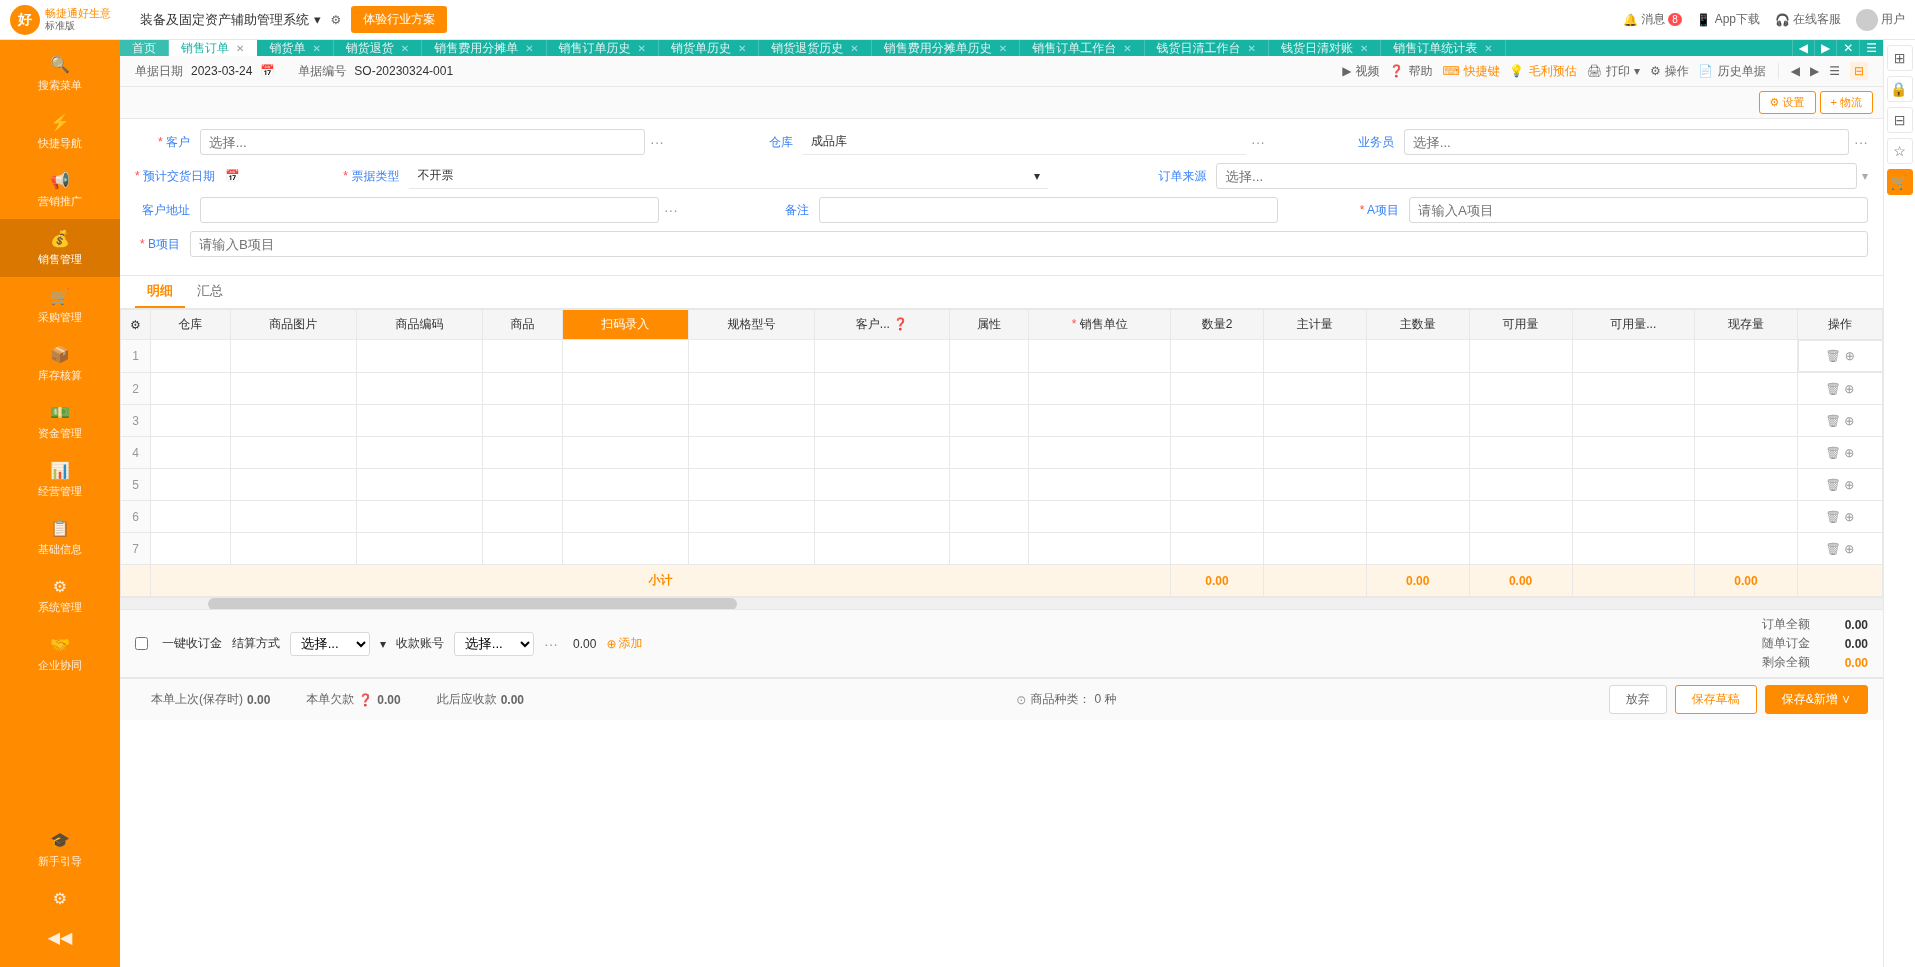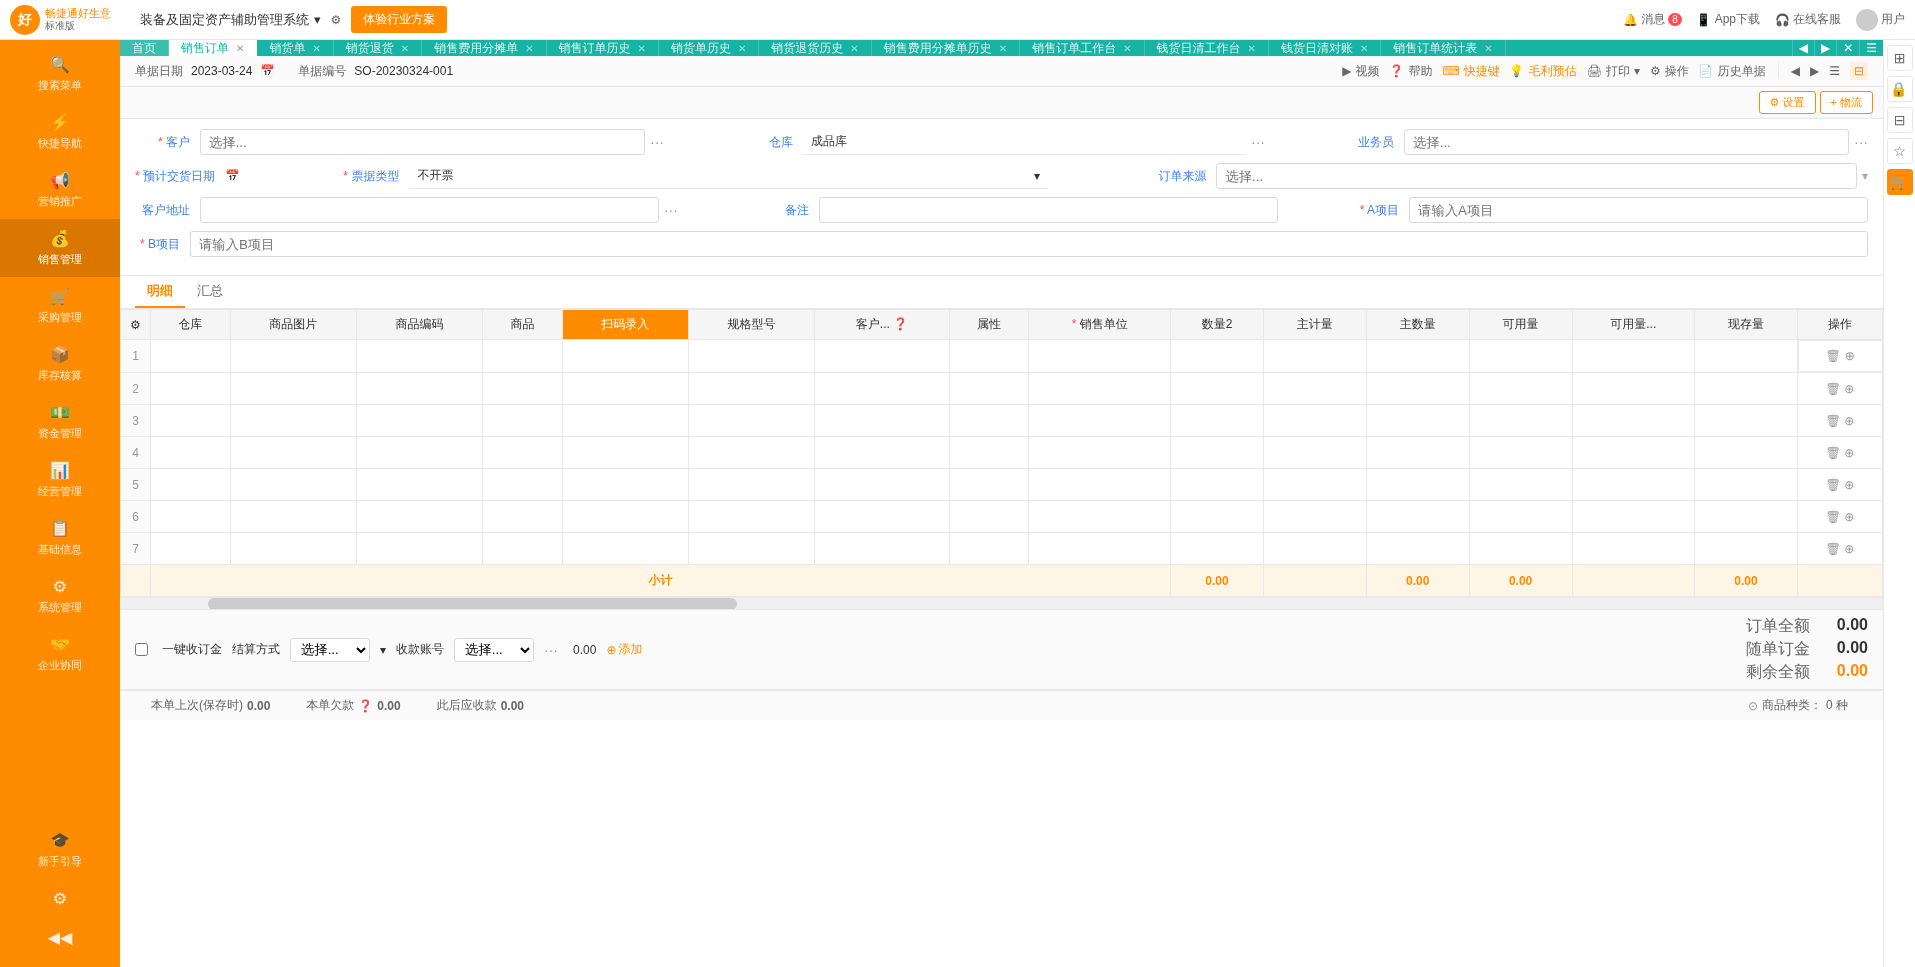--- a/index.html
+++ b/index.html
@@ -72,21 +72,21 @@
 
     
     .subtotal-row td { background: #fff5e6; font-weight: bold; }
     .subtotal-label { color: #ff8c00; text-align: left; padding-left: 10px; }
     .subtotal-val { color: #ff8c00; }
 
     
     .bottom-bar { border-top: 1px solid #e8e8e8; background: #fafafa; }
     .payment-row { display: flex; align-items: center; padding: 6px 15px; gap: 10px; border-bottom: 1px solid #e8e8e8; }
     .payment-checkbox { margin-right: 4px; }
-    .total-item { display: flex; align-items: flex-start; gap: 8px; font-size: 16px; }
+    .total-item { display: flex; align-items: center; gap: 8px; font-size: 12px; }
     .total-label { color: #666; }
     .total-val { color: #333; font-weight: bold; min-width: 50px; text-align: right; }
     .total-val.orange { color: #ff8c00; }
     .status-bar { display: flex; align-items: center; padding: 6px 15px; border-top: 1px solid #e8e8e8; }
     .status-item { display: flex; align-items: center; gap: 4px; margin-right: 20px; color: #666; margin-left: 16px; }
     .action-buttons { margin-left: auto; display: flex; gap: 8px; }
     .btn { padding: 5px 16px; border-radius: 3px; cursor: pointer; border: 1px solid #d9d9d9; font-size: 12px; }
     .btn-default { background: white; color: #666; }
     .btn-secondary { background: white; color: #ff8c00; border-color: #ff8c00; }
     .btn-primary { background: #ff8c00; color: white; border-color: #ff8c00; }
@@ -620,20 +620,25 @@
           </div>
           <div class="status-item">
             <span>此后应收款</span>
             <span style="font-weight:bold;">0.00</span>
           </div>
           <div class="status-item" style="margin-left:auto;">
             <span style="color:#999;">⊙</span>
             <span>商品种类：</span>
             <span>0 种</span>
           </div>
+          <div class="action-buttons">
+            <button class="btn btn-default">放弃</button>
+            <button class="btn btn-secondary">保存草稿</button>
+            <button class="btn btn-primary">保存&amp;新增 ∨</button>
+          </div>
         </div>
       </div>
 
     </div>
   </div>
 
   <div class="right-toolbar">
     <div class="right-tool-btn">⊞</div>
     <div class="right-tool-btn">🔒</div>
     <div class="right-tool-btn">⊟</div>

